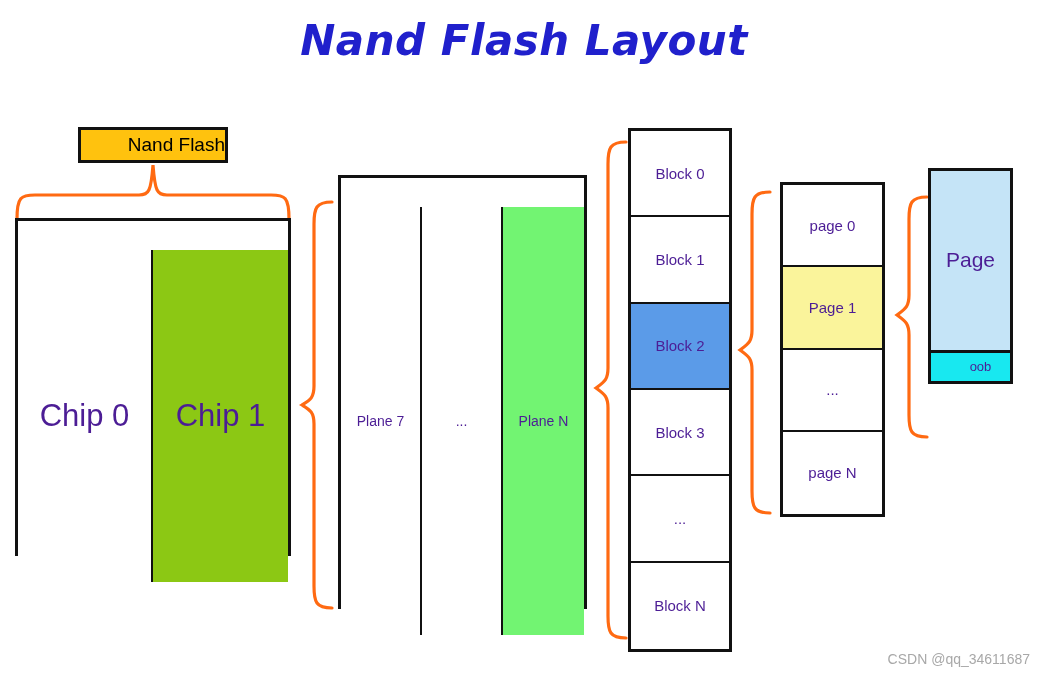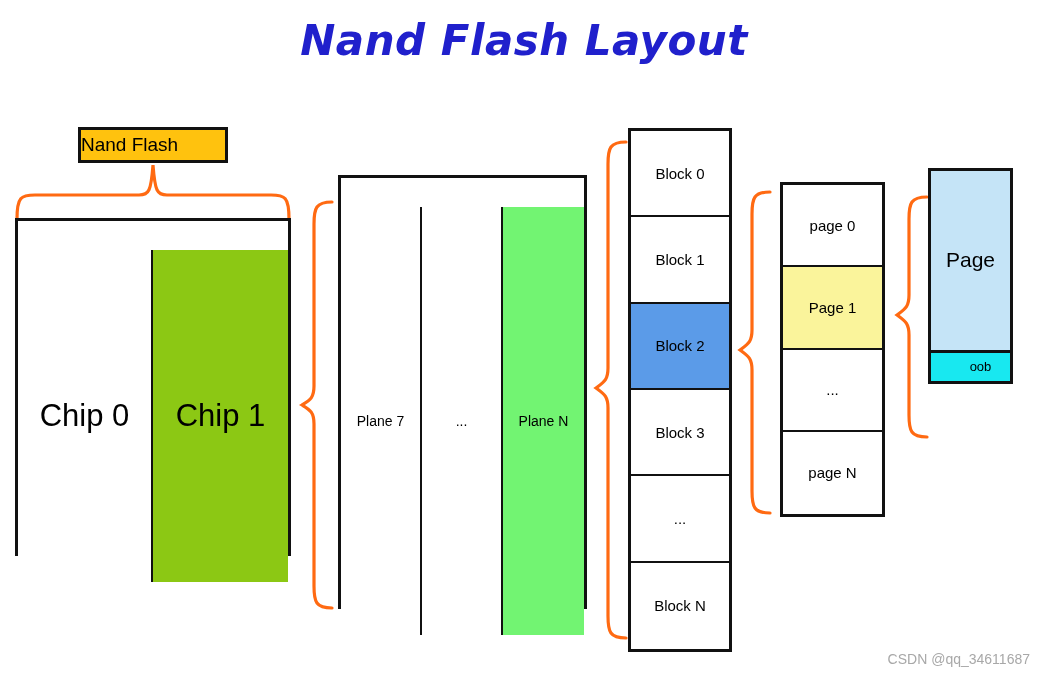--- a/index.html
+++ b/index.html
@@ -39,21 +39,21 @@
     box-sizing: border-box;
     border: 3px solid #111111;
     background: #ffffff;
   }
   .cell {
     position: absolute;
     box-sizing: border-box;
     display: flex;
     align-items: center;
     justify-content: center;
-    color: #000000;
+    color: #4c1d95;
     background: #ffffff;
   }
   .vcell {
     border-right: 2px solid #111111;
     margin-top: 29px;
   }
   .vcell.last { border-right: none; }
   .hcell {
     border-bottom: 2px solid #111111;
   }
@@ -64,21 +64,21 @@
     position: absolute;
     left: 78px;
     top: 127px;
     width: 150px;
     height: 36px;
     box-sizing: border-box;
     border: 3px solid #111111;
     background: #FFC20E;
     display: flex;
     align-items: center;
-    justify-content: flex-start;
+    justify-content: flex-end;
     font-size: 19px;
     color: #000000;
   }
 
   
   .chip-box {
     left: 15px;
     top: 218px;
     width: 276px;
     height: 338px;

